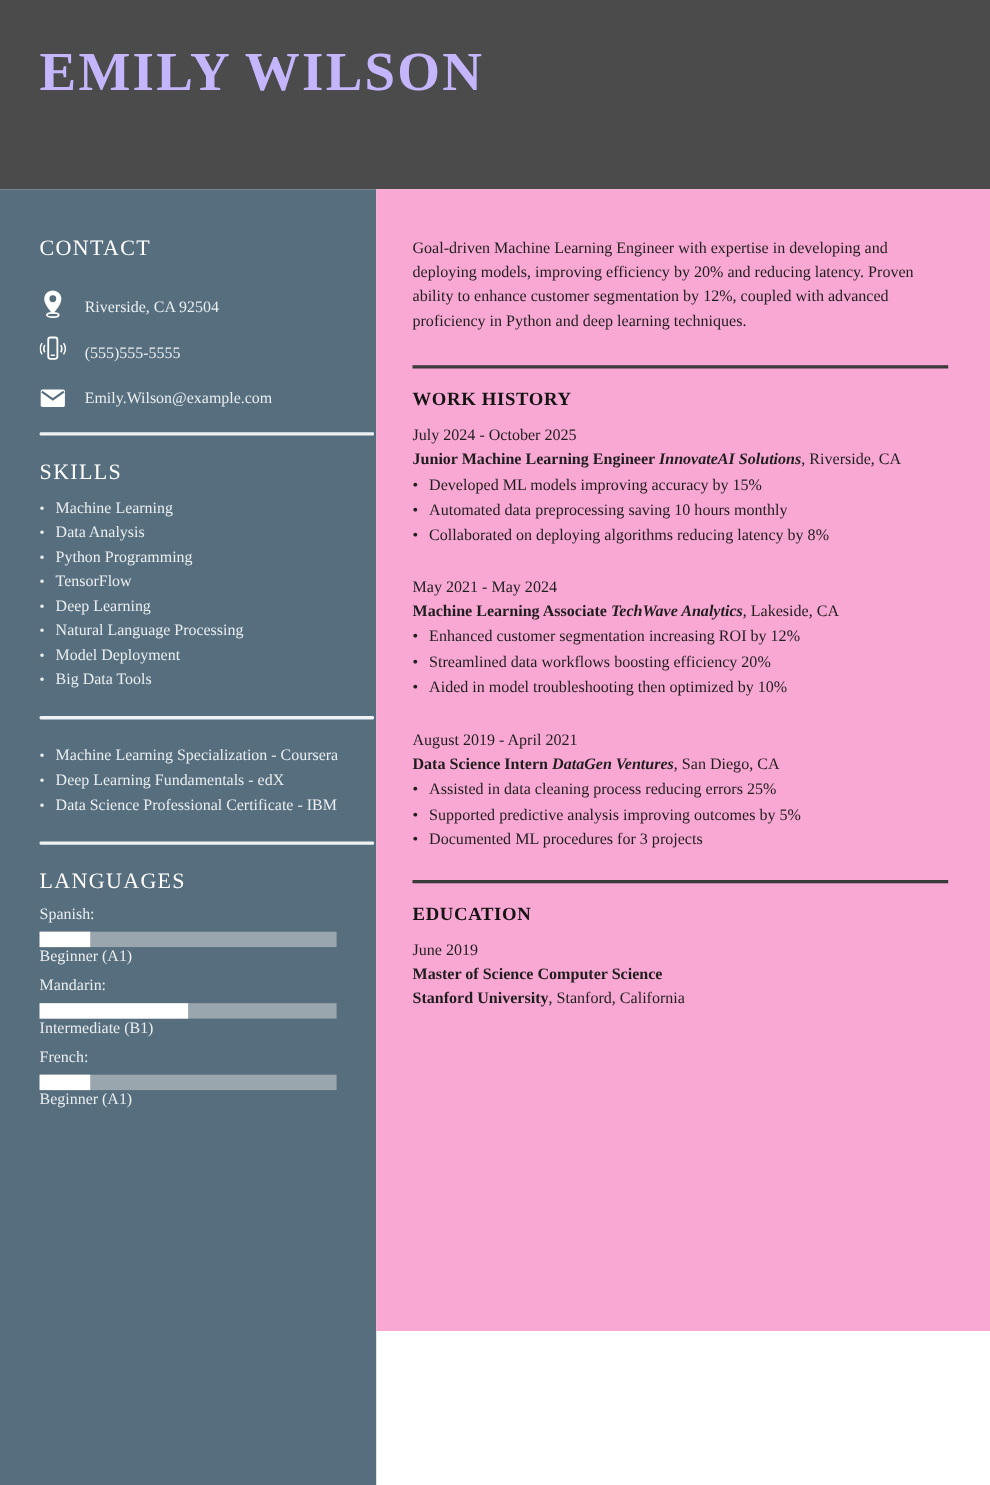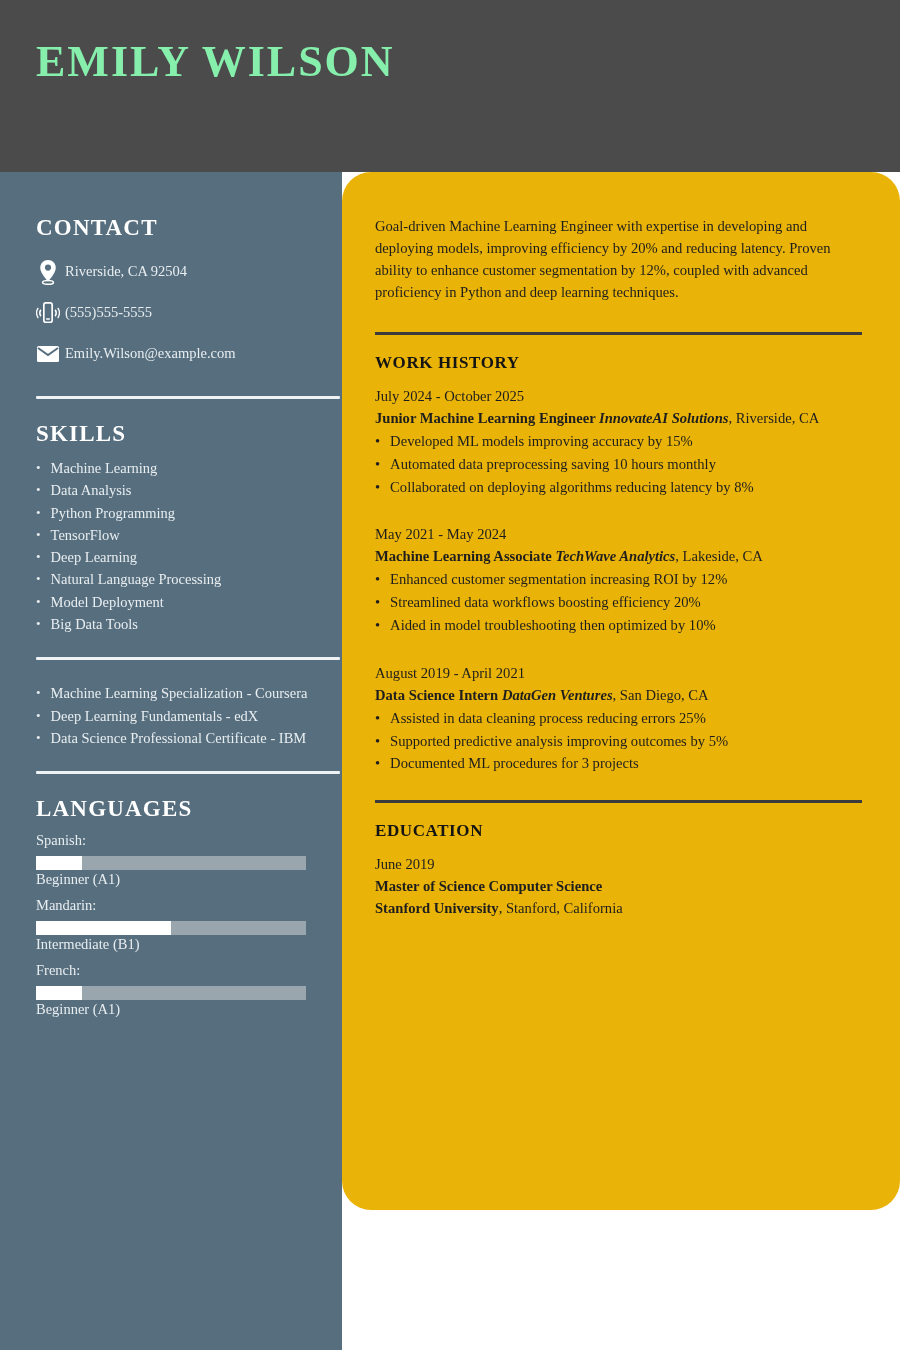--- a/index.html
+++ b/index.html
@@ -10,41 +10,41 @@
     --main-text:#1e1e1e;
     --rule-dark:#3b3b3b;
   }
   *{margin:0;padding:0;box-sizing:border-box;}
   html,body{background:#ffffff;}
   body{font-family:"Liberation Serif","DejaVu Serif",serif;}
   .page{position:relative;width:900px;height:1350px;background:#ffffff;overflow:hidden;}
 
   
   .top-band{position:absolute;top:0;left:0;width:900px;height:172px;background:var(--header-bg);}
-  .top-band h1{padding:36px 0 0 36px;color:#86efac;font-size:44px;font-weight:bold;letter-spacing:2px;}
+  .top-band h1{padding:36px 0 0 36px;color:#c4b5fd;font-size:50px;font-weight:bold;letter-spacing:2px;}
 
   
   .sidebar{position:absolute;top:172px;left:0;width:342px;height:1178px;background:var(--sidebar-bg);
            color:var(--sidebar-text);padding:43px 0 0 36px;font-size:14.5px;}
-  .sb-title{color:#ffffff;font-size:23px;font-weight:bold;letter-spacing:1.2px;margin-bottom:10px;}
-  .contact-row{display:flex;align-items:center;gap:5px;height:41px;}
+  .sb-title{color:#ffffff;font-size:20px;font-weight:normal;letter-spacing:1.2px;margin-bottom:10px;}
+  .contact-row{display:flex;align-items:flex-end;gap:17px;height:41px;}
   .contact-row .ic{width:24px;display:flex;justify-content:center;flex:0 0 24px;}
   .sb-divider{height:3px;background:#eef2f4;width:304px;margin:22px 0 22px 0;border-radius:1px;}
   .sb-list{list-style:none;}
   .sb-list li{display:flex;gap:10px;line-height:22.3px;}
   .sb-list li .dot{flex:0 0 auto;font-size:13px;}
   .lang-block{margin-bottom:9px;}
   .lang-name{margin:2px 0 7px 0;}
   .bar{width:270px;height:14px;background:var(--bar-track);}
   .bar-fill{height:100%;background:#ffffff;}
   .lang-level{margin:1px 0 9px 0;}
 
   
-  .content{position:absolute;top:172px;left:342px;width:558px;height:1038px;background:#eab308;
-           padding:43px 38px 0 33px;color:var(--main-text);font-size:14.6px;line-height:22px;border-radius:29px;}
+  .content{position:absolute;top:172px;left:342px;width:558px;height:1038px;background:#f9a8d4;
+           padding:43px 38px 0 33px;color:var(--main-text);font-size:14.6px;line-height:22px;}
   .rule{border:none;border-top:3px solid var(--rule-dark);margin-top:29px;}
   .main-title{font-size:17px;font-weight:bold;letter-spacing:0.6px;color:#141414;margin:17px 0 11px 0;}
   .job{margin-bottom:25px;}
   .job .title-line{font-weight:bold;white-space:nowrap;}
   .job .company{font-style:italic;}
   .job .loc{font-weight:normal;}
   .m-list{list-style:none;margin-top:1px;}
   .m-list li{display:flex;gap:10px;line-height:22.8px;}
   .m-list li .dot{flex:0 0 auto;}
   .edu{margin-bottom:21px;}

